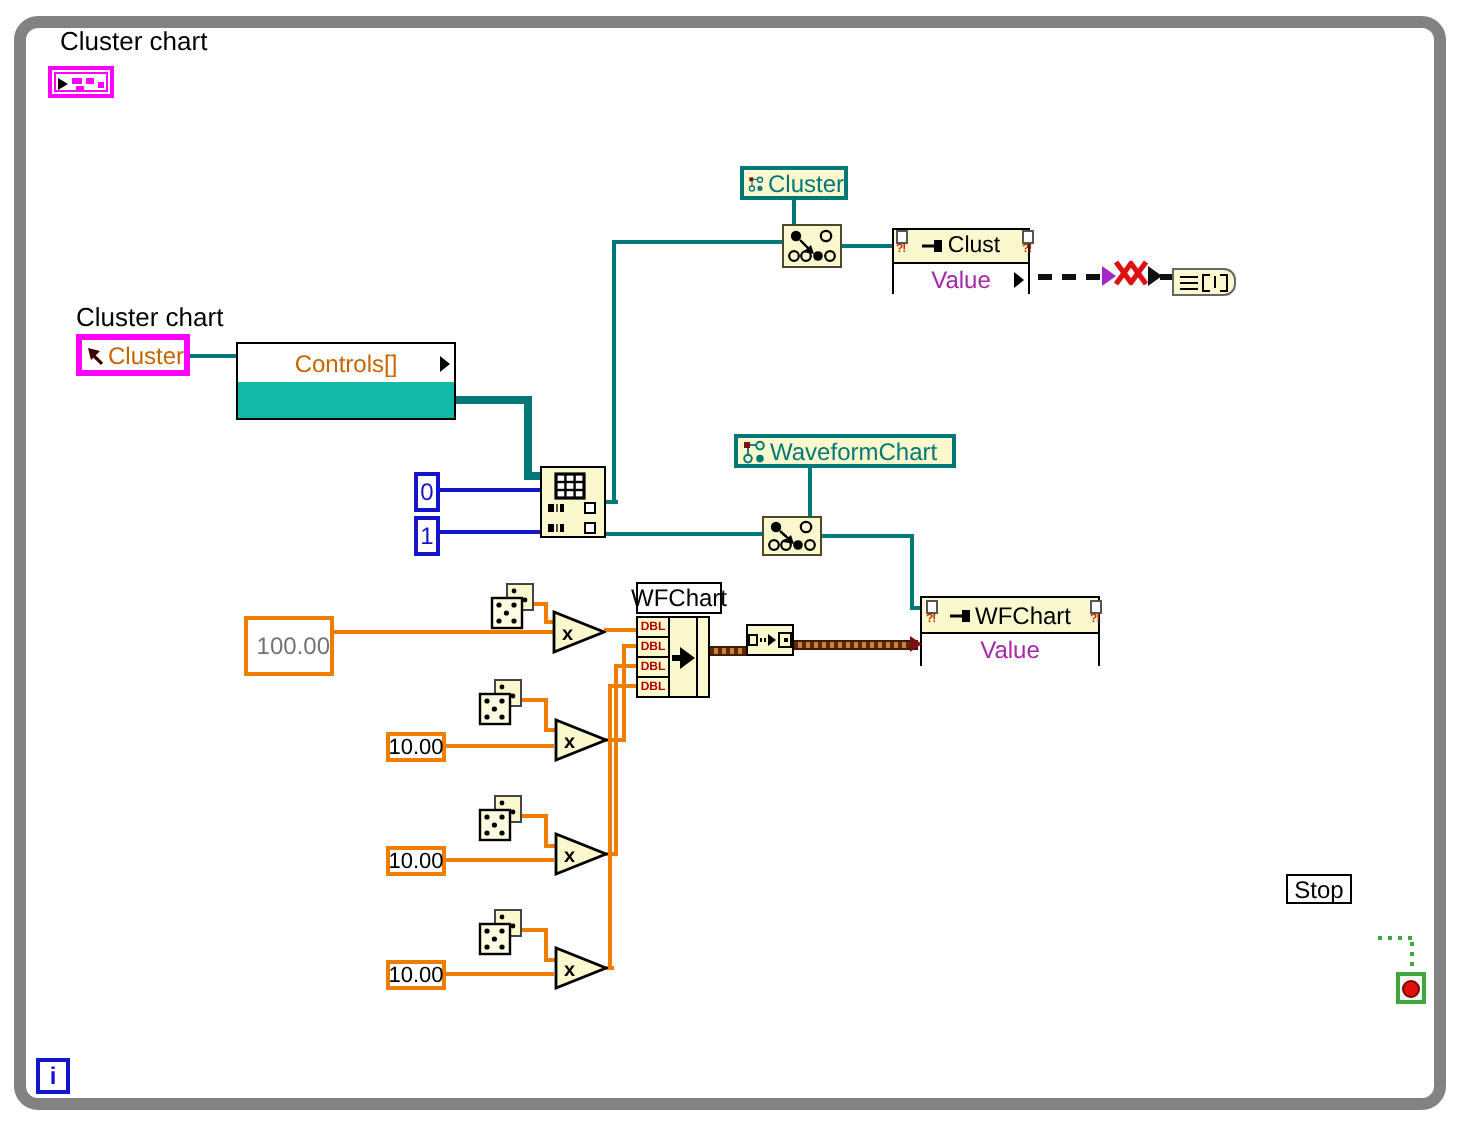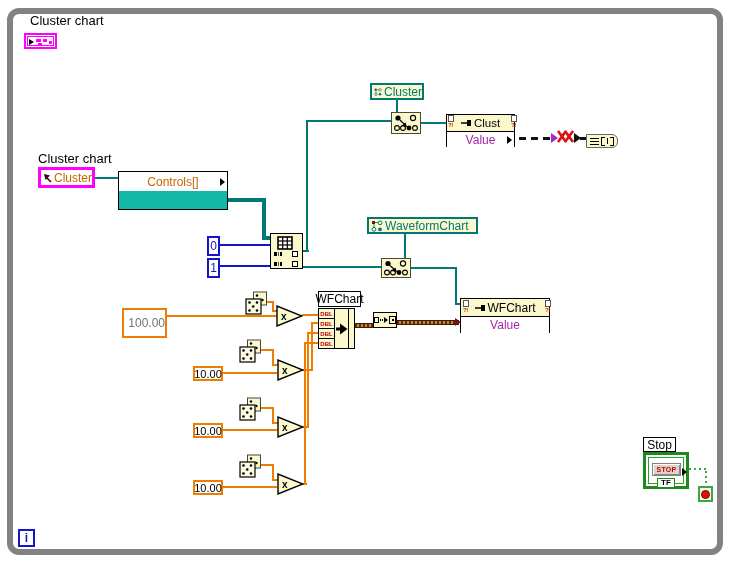--- a/index.html
+++ b/index.html
@@ -359,30 +359,20 @@
     <span>10.00</span>
   </div>
   <svg class="abs" style="left:277px;top:473px;z-index:3;" width="27" height="22" viewBox="0 0 27 22">
     <polygon points="1,1 1,21 26,11" fill="#FBF8CE" stroke="#000" stroke-width="1.4"></polygon>
     <text x="5" y="15" font-size="10" font-weight="bold" fill="#000" font-family="Liberation Sans, sans-serif">x</text>
   </svg>
 
   <div class="abs" style="left:643px;top:437px;width:33px;height:15px;border:1px solid #000;background:#fff;display:flex;align-items:center;justify-content:center;font-size:12px;z-index:3;">
     <span>Stop</span>
   </div>
-  <div class="abs" style="left:643px;top:452px;width:46px;height:37px;border:3px solid #1E8A1E;background:#fff;z-index:3;">
-    <div class="abs" style="left:2px;top:2px;right:2px;bottom:2px;border:1px solid #2FA12F;"></div>
-    <div class="abs" style="left:6px;top:8px;width:29px;height:13px;background:#D9D5CD;border:1px solid #808080;box-shadow:inset 1px 1px 0 #fff, inset -1px -1px 0 #888;display:flex;align-items:center;justify-content:center;">
-      <span style="font-size:7px;font-weight:bold;color:#D00000;letter-spacing:0.3px;">STOP</span>
-    </div>
-    <div class="abs" style="left:11px;bottom:-2px;width:18px;height:10px;background:#fff;border:1px solid #1E8A1E;display:flex;align-items:center;justify-content:center;">
-      <span style="font-size:8px;font-weight:bold;color:#000;line-height:8px;">TF</span>
-    </div>
-    <div class="tri" style="right:-1px;top:13px;border-top:4px solid transparent;border-bottom:4px solid transparent;border-left:5px solid #000;"></div>
-  </div>
 
   <div class="abs" style="left:698px;top:486px;width:15px;height:16px;border:2px solid #3FA63F;background:#F2F8F0;display:flex;align-items:center;justify-content:center;z-index:3;">
     <div style="width:9px;height:9px;border-radius:50%;background:#E01010;border:1px solid #7A0000;box-sizing:border-box;"></div>
   </div>
 
   <div class="abs" style="left:18px;top:529px;width:17px;height:18px;border:2px solid #1414CC;background:#fff;display:flex;align-items:center;justify-content:center;z-index:3;">
     <span style="color:#1414CC;font-size:12px;font-weight:bold;">i</span>
   </div>
 
 </div>

